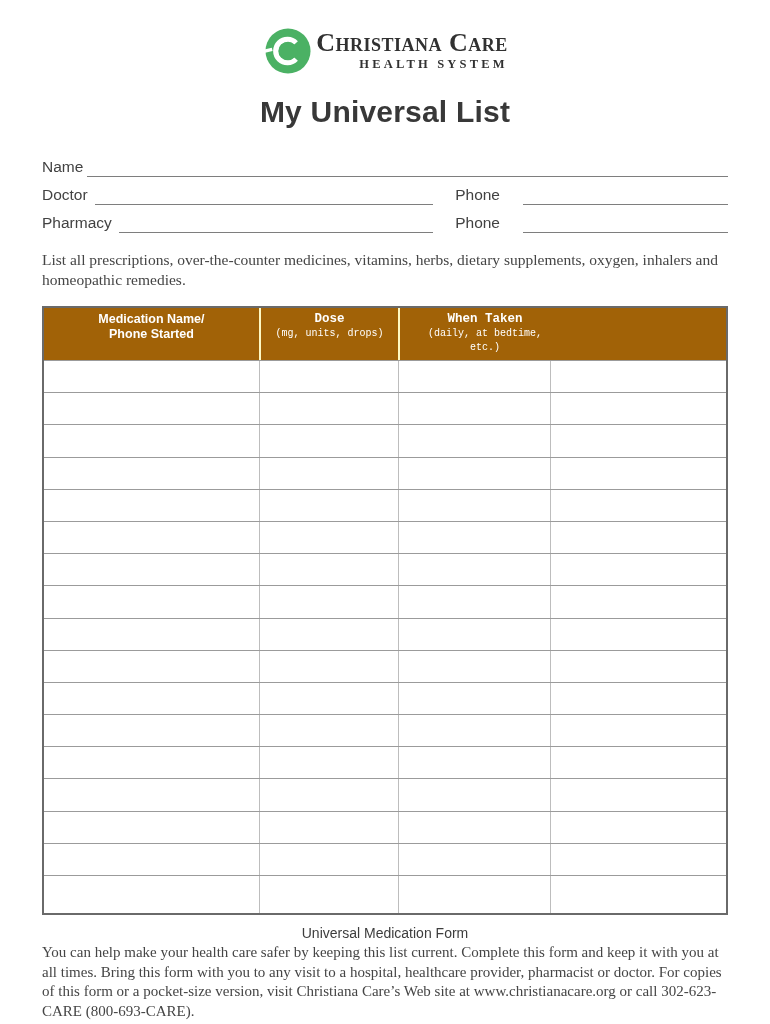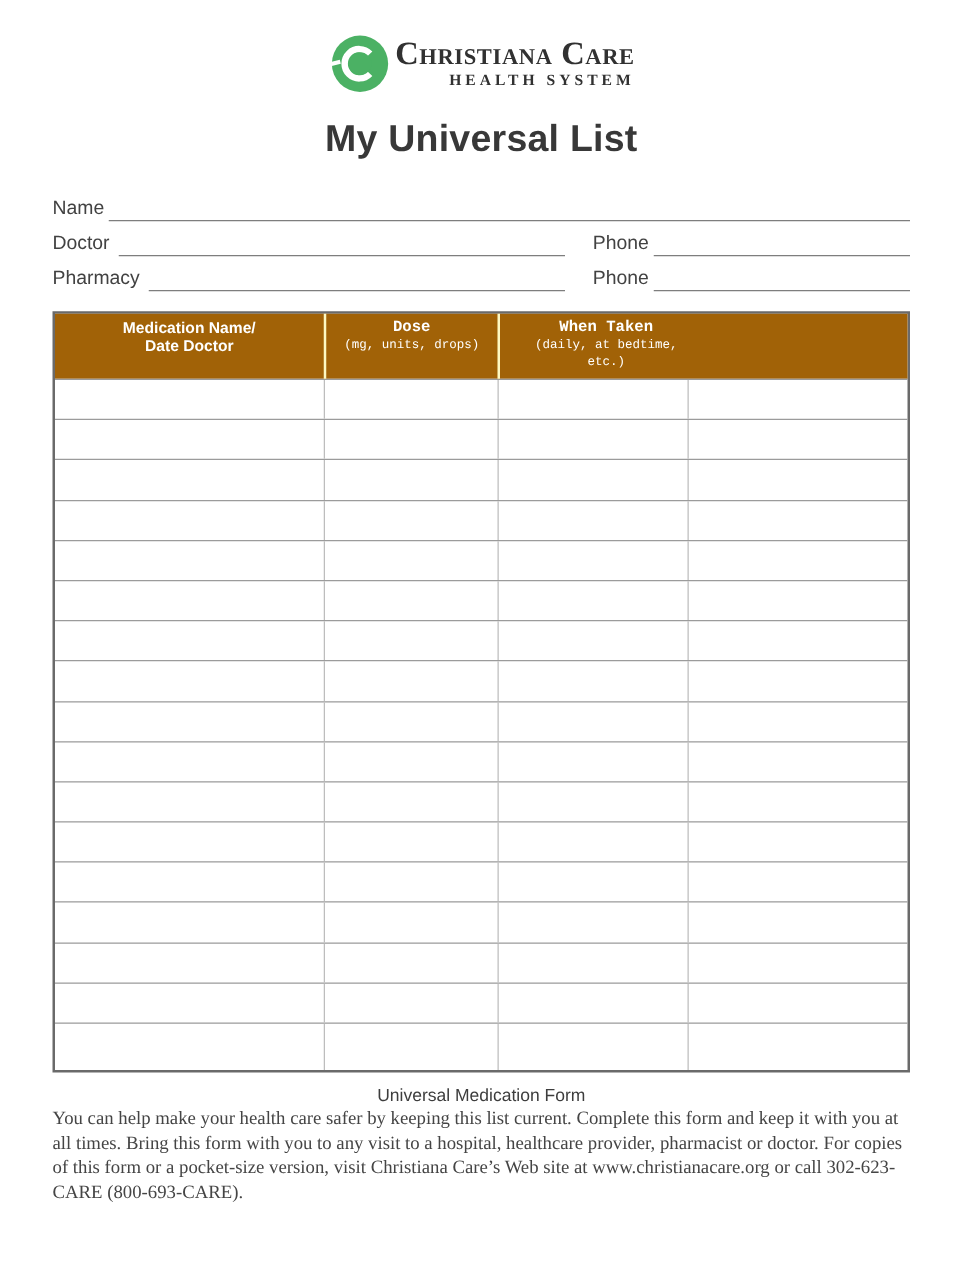--- a/index.html
+++ b/index.html
@@ -45,21 +45,21 @@
     color:#383838;
     margin-top:17px;
   }
 
   
   .fields { margin-top:20px; }
   .frow { display:flex; align-items:flex-end; height:28px; font-size:15.5px; color:#424242; }
   .frow .lbl { white-space:nowrap; padding-bottom:1px; }
   .fline { flex:1 1 auto; border-bottom:1px solid #7e7e7e; height:20px; }
   .fline.phone-line { flex:0 0 205px; }
-  .lbl.phone { margin-left:22px; margin-right:4px; }
+  .lbl.phone { margin-left:22px; margin-right:23px; }
   .lbl.gap-s { margin-right:4px; }
   .lbl.gap-m { margin-right:7px; }
 
   
   .instructions {
     margin-top:17px;
     font-family:"Liberation Serif", serif;
     font-size:15.5px;
     line-height:20px;
     color:#454545;
@@ -129,26 +129,27 @@
       <span class="fline phone-line"></span>
     </div>
     <div class="frow">
       <span class="lbl gap-m">Pharmacy</span>
       <span class="fline"></span>
       <span class="lbl phone">Phone</span>
       <span class="fline phone-line"></span>
     </div>
   </div>
 
+  <div class="instructions">List all prescriptions, over-the-counter medicines, vitamins, herbs, dietary supplements, oxygen, inhalers and homeopathic remedies.</div>
 
   <div class="med-table">
     <div class="thead" style="background: #a16207; color: rgb(255, 255, 255);">
       <div class="th c1">
         <div class="t">Medication Name/</div>
-        <div class="t">Date Doctor</div>
+        <div class="t">Phone Started</div>
       </div>
       <div class="th c2">
         <div class="t">Dose</div>
         <div class="hint">(mg, units, drops)</div>
       </div>
       <div class="th c3">
         <div class="t">When Taken</div>
         <div class="hint">(daily, at bedtime, etc.)</div>
       </div>
     </div>

